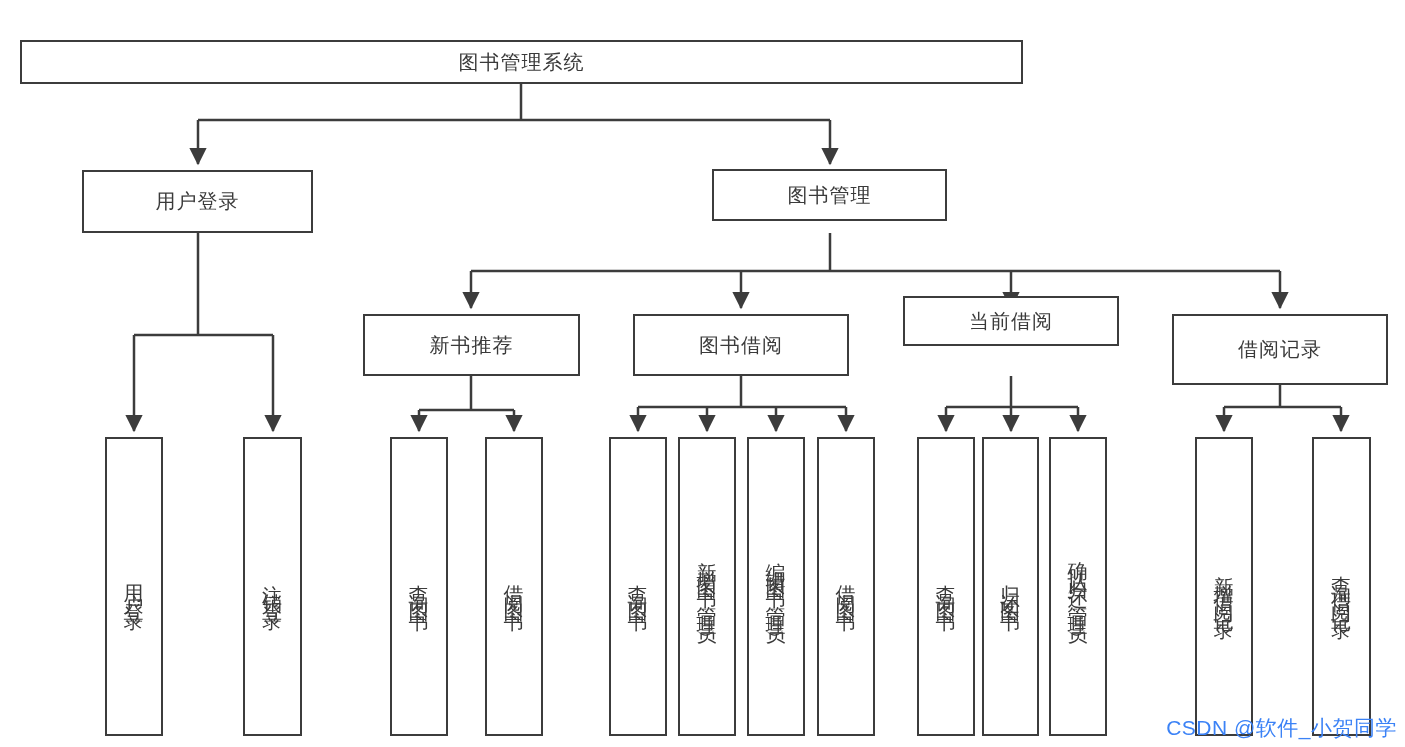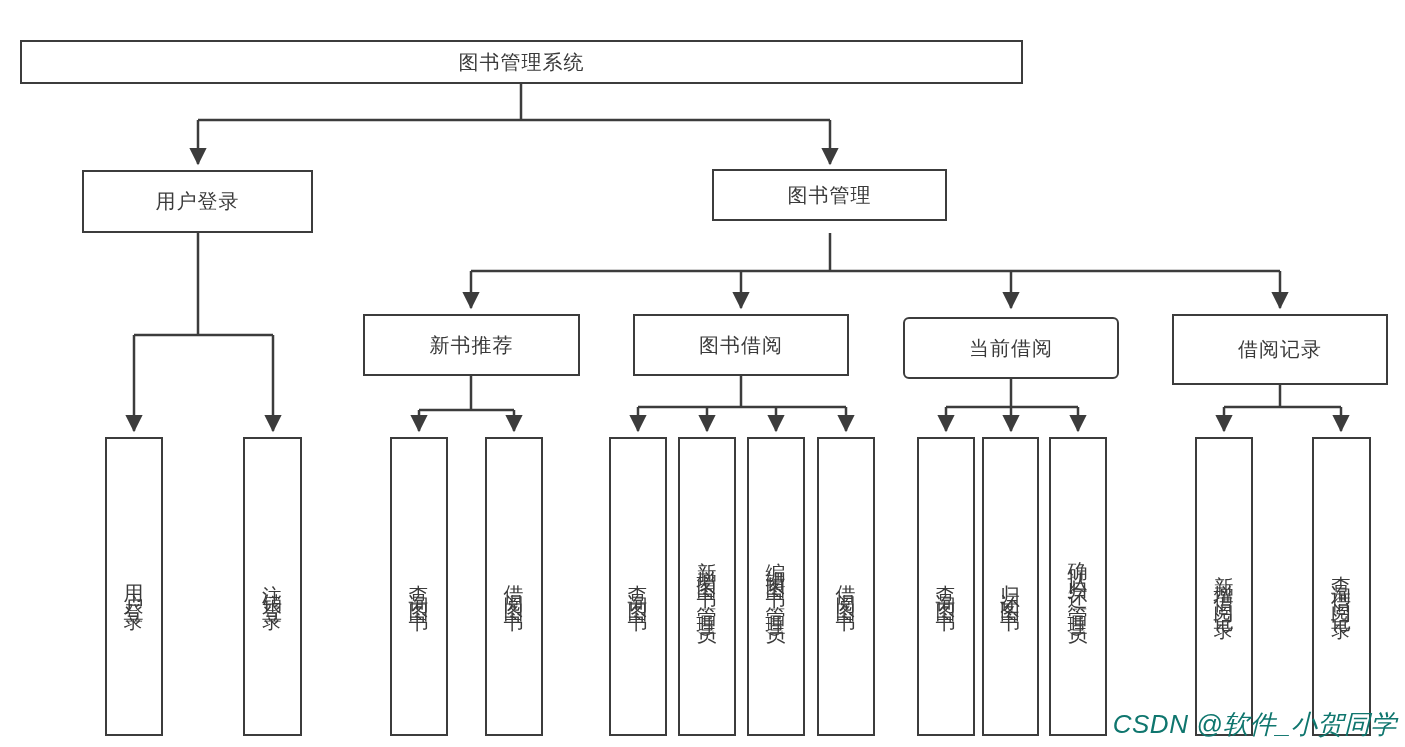--- a/index.html
+++ b/index.html
@@ -45,25 +45,24 @@
     writing-mode: vertical-rl;
     text-orientation: mixed;
     font-size: 20px;
     letter-spacing: 9px;
     line-height: 1;
   }
   .watermark {
     position: absolute;
     right: 8px;
     bottom: 5px;
-    font-size: 26px;
-    color: #0f766e;
+    font-size: 21px;
+    color: #3b82f6;
     letter-spacing: 0.5px;
     white-space: nowrap;
-    font-style: italic;
   }
 </style>
 </head>
 <body>
 
 <div class="canvas">
 
   <svg class="connectors" width="1405" height="747" viewBox="0 0 1405 747">
     <defs>
       <marker id="arrow" markerWidth="8" markerHeight="8" refX="6.5" refY="3.5" orient="auto">
@@ -115,21 +114,21 @@
   <div class="box h" style="left:712px; top:169px; width:235px; height:52px;">
     <span>图书管理</span>
   </div>
 
   <div class="box h" style="left:633px; top:314px; width:216px; height:62px;">
     <span>图书借阅</span>
   </div>
   <div class="box h" style="left:363px; top:314px; width:217px; height:62px;">
     <span>新书推荐</span>
   </div>
-  <div class="box h" style="left:903px; top:317px; width:216px; height:62px;border-radius:6px;">
+  <div class="box h" style="left:903px; top:296px; width:216px; height:50px;">
     <span>当前借阅</span>
   </div>
   <div class="box h" style="left:1172px; top:314px; width:216px; height:71px;">
     <span>借阅记录</span>
   </div>
 
   <div class="box v" style="left:105px; top:437px; width:58px; height:299px;">
     <span>用户登录</span>
   </div>
   <div class="box v" style="left:243px; top:437px; width:59px; height:299px;">

